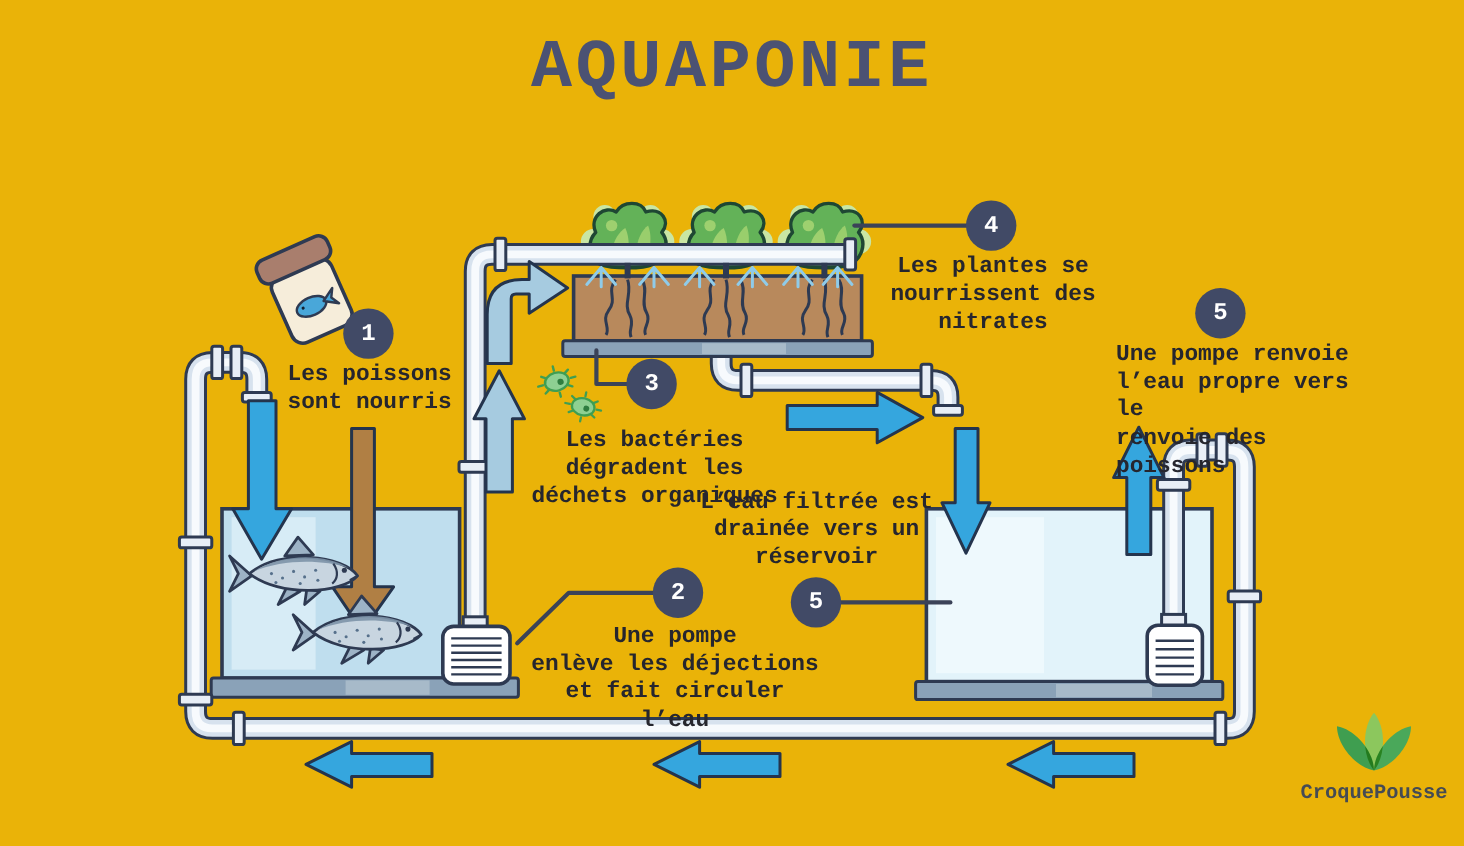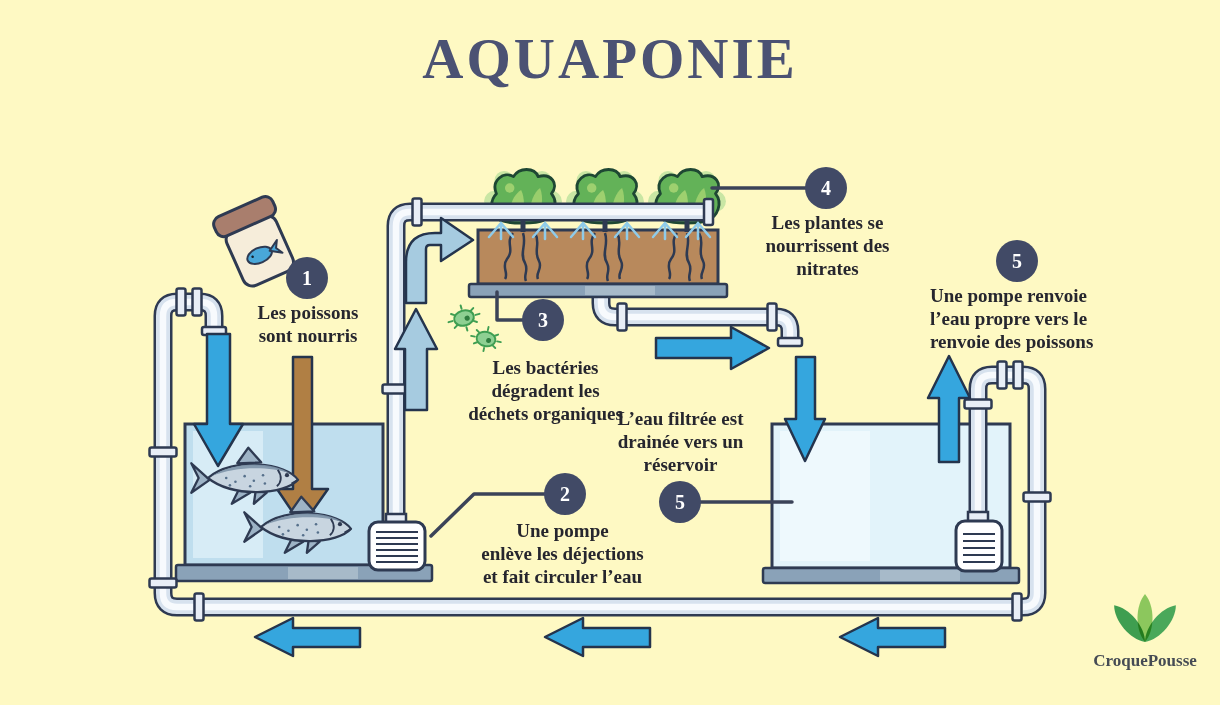--- a/index.html
+++ b/index.html
@@ -1,17 +1,17 @@
 <!DOCTYPE html>
 <html><head>
 <meta charset="utf-8">
 <style>
   html,body { margin:0; padding:0; background:#ffffff; }
-  .stage { position:relative; width:1220px; height:705px; background:#fef9c3;
-           font-family:Liberation Serif, serif; overflow:hidden; }
+  .stage { position:relative; width:1220px; height:705px; background:#eab308;
+           font-family:Liberation Mono, monospace; overflow:hidden; }
   .title { position:absolute; top:26px; left:0; width:100%; text-align:center;
            font-size:57px; font-weight:600; color:#4b5273; letter-spacing:3px; }
   .diagram { position:absolute; left:0; top:0; }
   .badge { position:absolute; width:42px; height:42px; border-radius:50%;
            background:#414a66; color:#ffffff; display:flex; align-items:center;
            justify-content:center; font-weight:bold; font-size:20px; z-index:5; }
   .caption { position:absolute; font-weight:bold; font-size:19px; line-height:1.22;
              color:#26262e; text-align:center; white-space:pre-line; z-index:4; }
   .caption.left { text-align:left; }
   .logo { position:absolute; left:1083px; top:592px; width:124px; text-align:center; z-index:4; }

